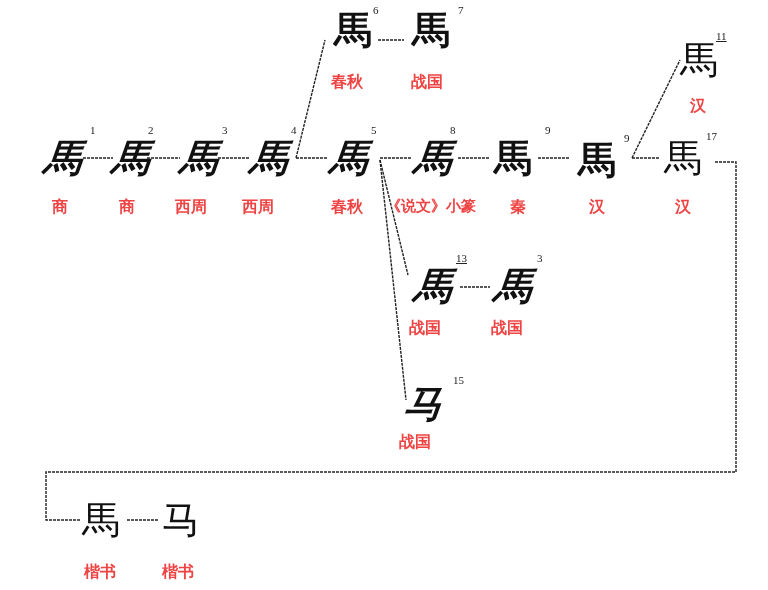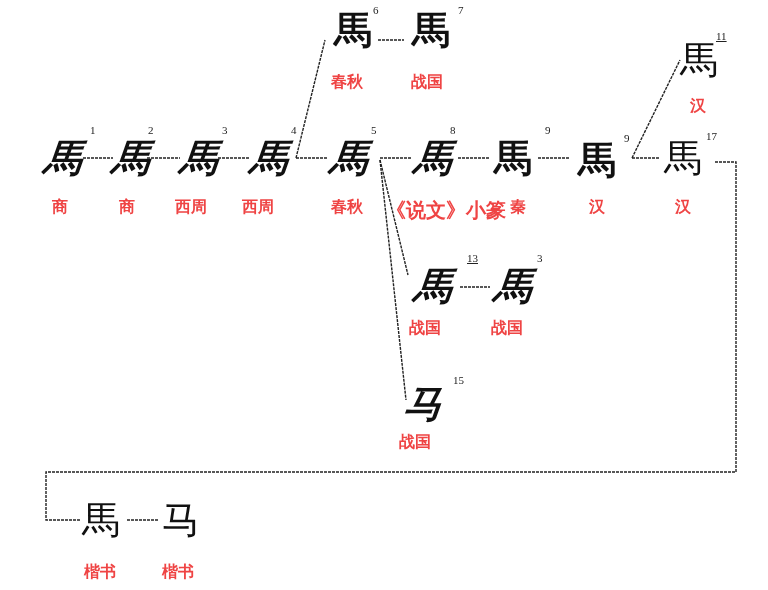--- a/index.html
+++ b/index.html
@@ -82,21 +82,21 @@
 
 <div class="node">
   <span class="glyph" style="left:412px;top:10px;">馬</span>
   <span class="num" style="left:458px;top:4px;">7</span>
   <span class="label" style="left:411px;top:72px;">战国</span>
 </div>
 
 <div class="node">
   <span class="glyph arch" style="left:414px;top:138px;">馬</span>
   <span class="num" style="left:450px;top:124px;">8</span>
-  <span class="label" style="left:386px;top:197px;font-size:20px;">《说文》小篆</span>
+  <span class="label" style="left:386px;top:197px;font-size:15px;">《说文》小篆</span>
 </div>
 
 <div class="node">
   <span class="glyph" style="left:494px;top:138px;">馬</span>
   <span class="num" style="left:545px;top:124px;">9</span>
   <span class="label" style="left:510px;top:197px;">秦</span>
 </div>
 
 <div class="node">
   <span class="glyph" style="left:578px;top:140px;">馬</span>
@@ -111,21 +111,21 @@
 </div>
 
 <div class="node">
   <span class="glyph" style="left:664px;top:138px;font-weight:normal;">馬</span>
   <span class="num" style="left:706px;top:130px;">17</span>
   <span class="label" style="left:675px;top:197px;">汉</span>
 </div>
 
 <div class="node">
   <span class="glyph arch" style="left:414px;top:266px;">馬</span>
-  <span class="num" style="left:467px;top:252px;text-decoration:underline;">13</span>
+  <span class="num" style="left:456px;top:252px;text-decoration:underline;">13</span>
   <span class="label" style="left:409px;top:318px;">战国</span>
 </div>
 
 <div class="node">
   <span class="glyph arch" style="left:494px;top:266px;">馬</span>
   <span class="num" style="left:537px;top:252px;">3</span>
   <span class="label" style="left:491px;top:318px;">战国</span>
 </div>
 
 <div class="node">

